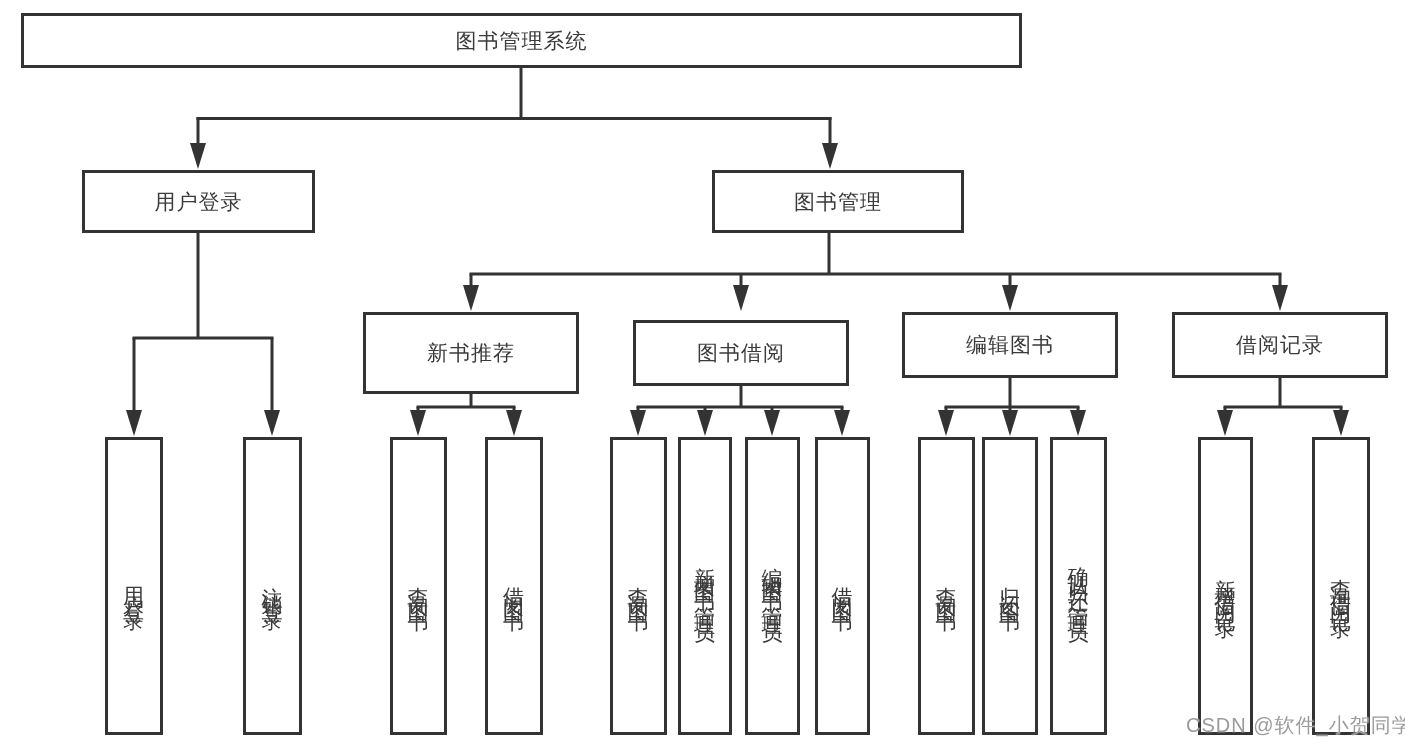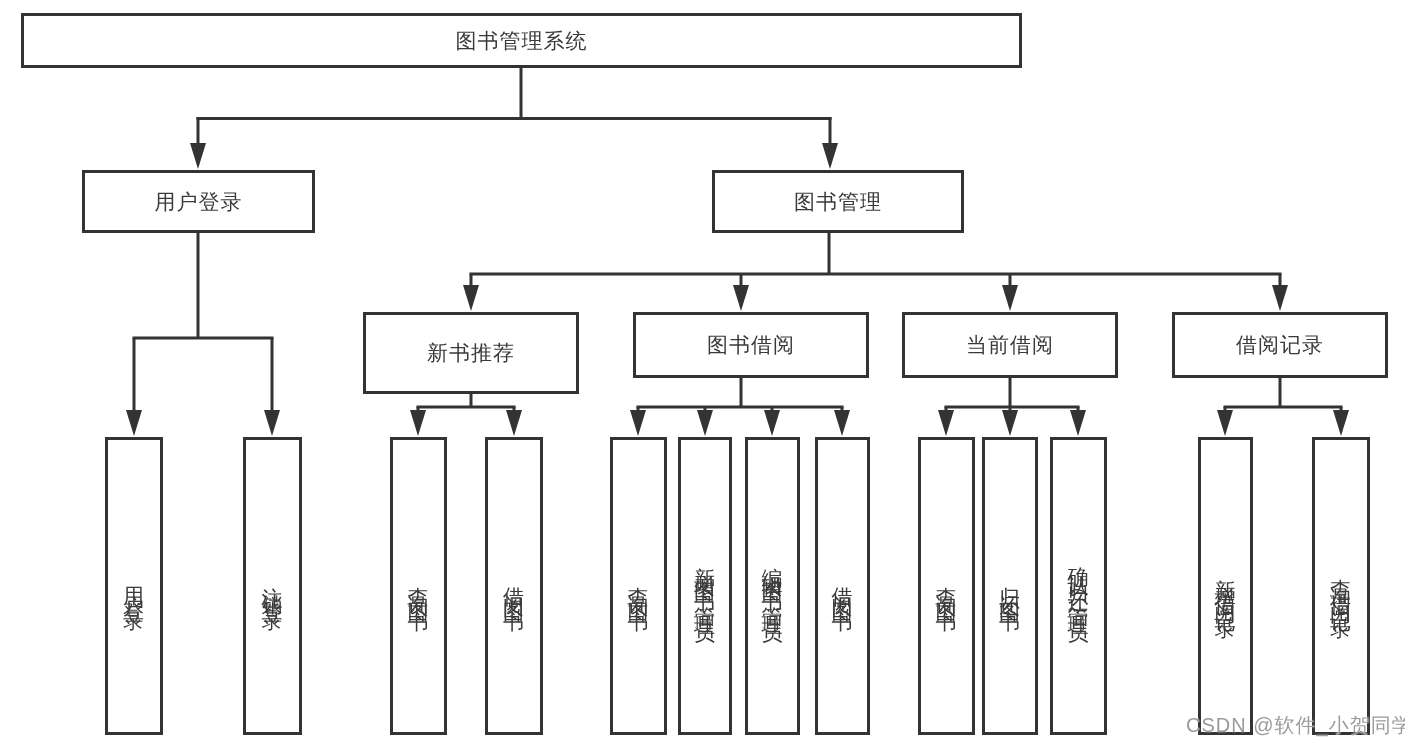--- a/index.html
+++ b/index.html
@@ -131,25 +131,25 @@
   <div class="box" style="left:82px; top:170px; width:233px; height:63px;">
     <span class="h-label">用户登录</span>
   </div>
   <div class="box" style="left:712px; top:170px; width:252px; height:63px;">
     <span class="h-label">图书管理</span>
   </div>
 
   <div class="box" style="left:363px; top:312px; width:216px; height:82px;">
     <span class="h-label">新书推荐</span>
   </div>
-  <div class="box" style="left:633px; top:312px; width:236px; height:66px;justify-content:center;">
+  <div class="box" style="left:633px; top:320px; width:216px; height:66px;justify-content:center;">
     <span class="h-label">图书借阅</span>
   </div>
   <div class="box" style="left:902px; top:312px; width:216px; height:66px;">
-    <span class="h-label">当前借阅</span>
+    <span class="h-label">编辑图书</span>
   </div>
   <div class="box" style="left:1172px; top:312px; width:216px; height:66px;">
     <span class="h-label">借阅记录</span>
   </div>
 
   <div class="box leaf" style="left:105px; top:437px; width:58px; height:298px;">
     <span>用户登录</span>
   </div>
   <div class="box leaf" style="left:243px; top:437px; width:59px; height:298px;">
     <span>注销登录</span>

